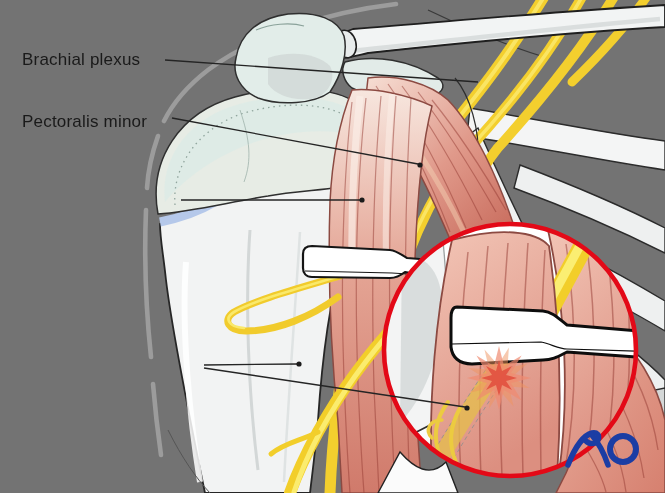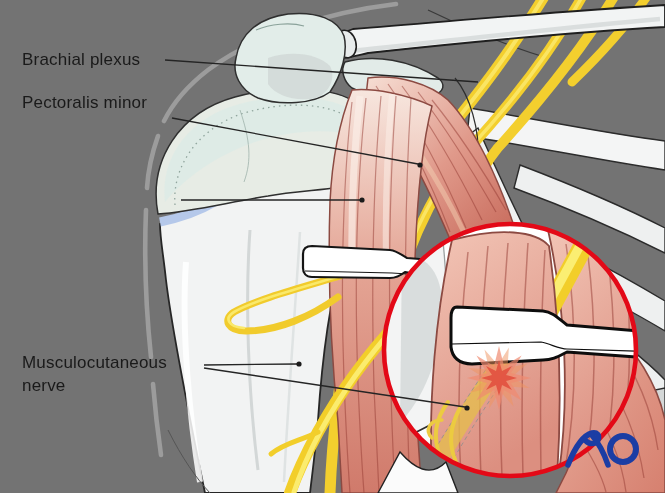--- a/index.html
+++ b/index.html
@@ -245,16 +245,15 @@
   </g>
 
   <g fill="none" stroke="#1b3da4" stroke-linecap="round" aria-label="AO">
     <path d="M568,465 C575,447 584,435 592,433 C597,432 600,435 598,440 C596,444 590,445 586,441" stroke-width="5.5"></path>
     <path d="M591,434 C598,442 604,453 608,465" stroke-width="5.5"></path>
     <circle cx="623" cy="449" r="13" stroke-width="6"></circle>
   </g>
 </svg>
 
 <div class="anno" style="left:22px;top:49px">Brachial plexus</div>
-<div class="anno" style="left:22px;top:92px">Pectoralis minor</div>
-<div class="anno wrap" style="left:22px;top:352px">Musculocutaneous nerve</div>
+<div class="anno" style="left:22px;top:111px">Pectoralis minor</div>
 
 </div>
 
 </body></html>

